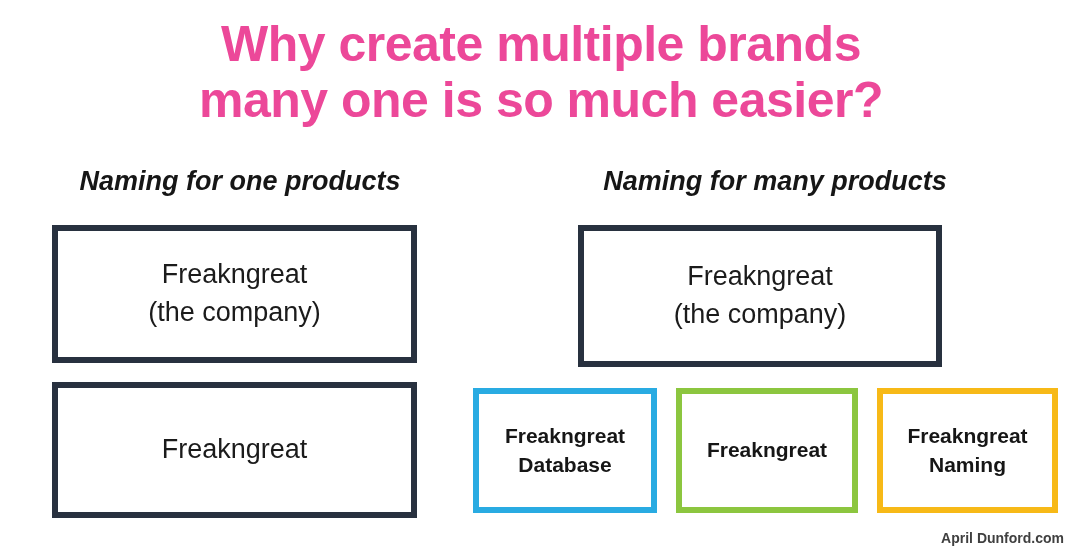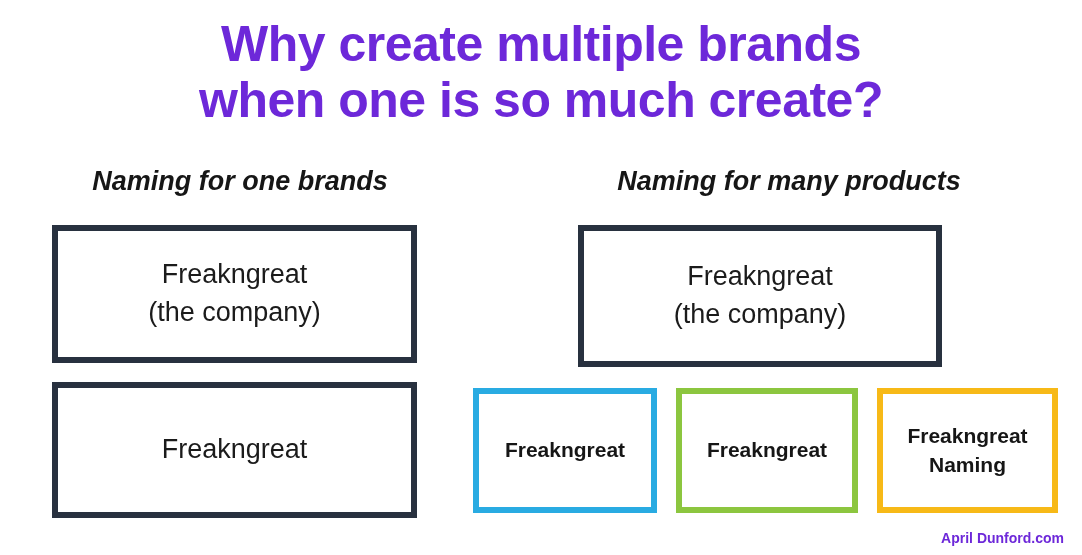--- a/index.html
+++ b/index.html
@@ -17,35 +17,35 @@
   .slide-title {
     position: absolute;
     top: 16px;
     left: 0;
     width: 100%;
     text-align: center;
     font-size: 50px;
     font-weight: 700;
     line-height: 1.12;
     letter-spacing: -0.5px;
-    color: #6d28d9;
+    color: #ec4899;
   }
 
   .col-heading {
     position: absolute;
     top: 166px;
     text-align: center;
     font-size: 27px;
     font-style: italic;
     font-weight: 600;
     color: #161616;
     white-space: nowrap;
   }
   .col-heading.left  { left: 30px;  width: 420px; }
-  .col-heading.right { left: 569px; width: 440px; }
+  .col-heading.right { left: 555px; width: 440px; }
 
   .brand-box {
     position: absolute;
     border: 6px solid #28313f;
     background: #ffffff;
     display: flex;
     flex-direction: column;
     align-items: center;
     justify-content: center;
     text-align: center;
@@ -78,50 +78,51 @@
   #product-box-0 { left: 473px; }
   #product-box-1 { left: 676px; width: 182px; }
   #product-box-2 { left: 877px; width: 181px; }
 
   .attribution {
     position: absolute;
     right: 18px;
     bottom: 9px;
     font-size: 14px;
     font-weight: 700;
-    color: #6d28d9;
+    color: #404040;
   }
 </style>
 </head>
 <body>
 
 <h1 class="slide-title">
   <span>Why create multiple brands</span><br>
-  <span>when one is so much create?</span>
+  <span>many one is so much easier?</span>
 </h1>
 
-<div class="col-heading left">Naming for one brands</div>
+<div class="col-heading left">Naming for one products</div>
 <div class="col-heading right">Naming for many products</div>
 
 <div class="brand-box" id="left-company-box">
   <span>Freakngreat</span>
   <span>(the company)</span>
 </div>
 
 <div class="brand-box" id="left-product-box">
   <span>Freakngreat</span>
 </div>
 
 <div class="brand-box" id="right-company-box">
   <span>Freakngreat</span>
   <span>(the company)</span>
 </div>
 
 <div class="product-box" id="product-box-0" style="border-color: rgb(41, 171, 226);">
   <span>Freakngreat</span>
+  <span>Database</span>
 </div>
 
 <div class="product-box" id="product-box-1" style="border-color: rgb(140, 198, 63);">
   <span>Freakngreat</span>
 </div>
 
 <div class="product-box" id="product-box-2" style="border-color: rgb(247, 185, 23);">
   <span>Freakngreat</span>
   <span>Naming</span>
 </div>

